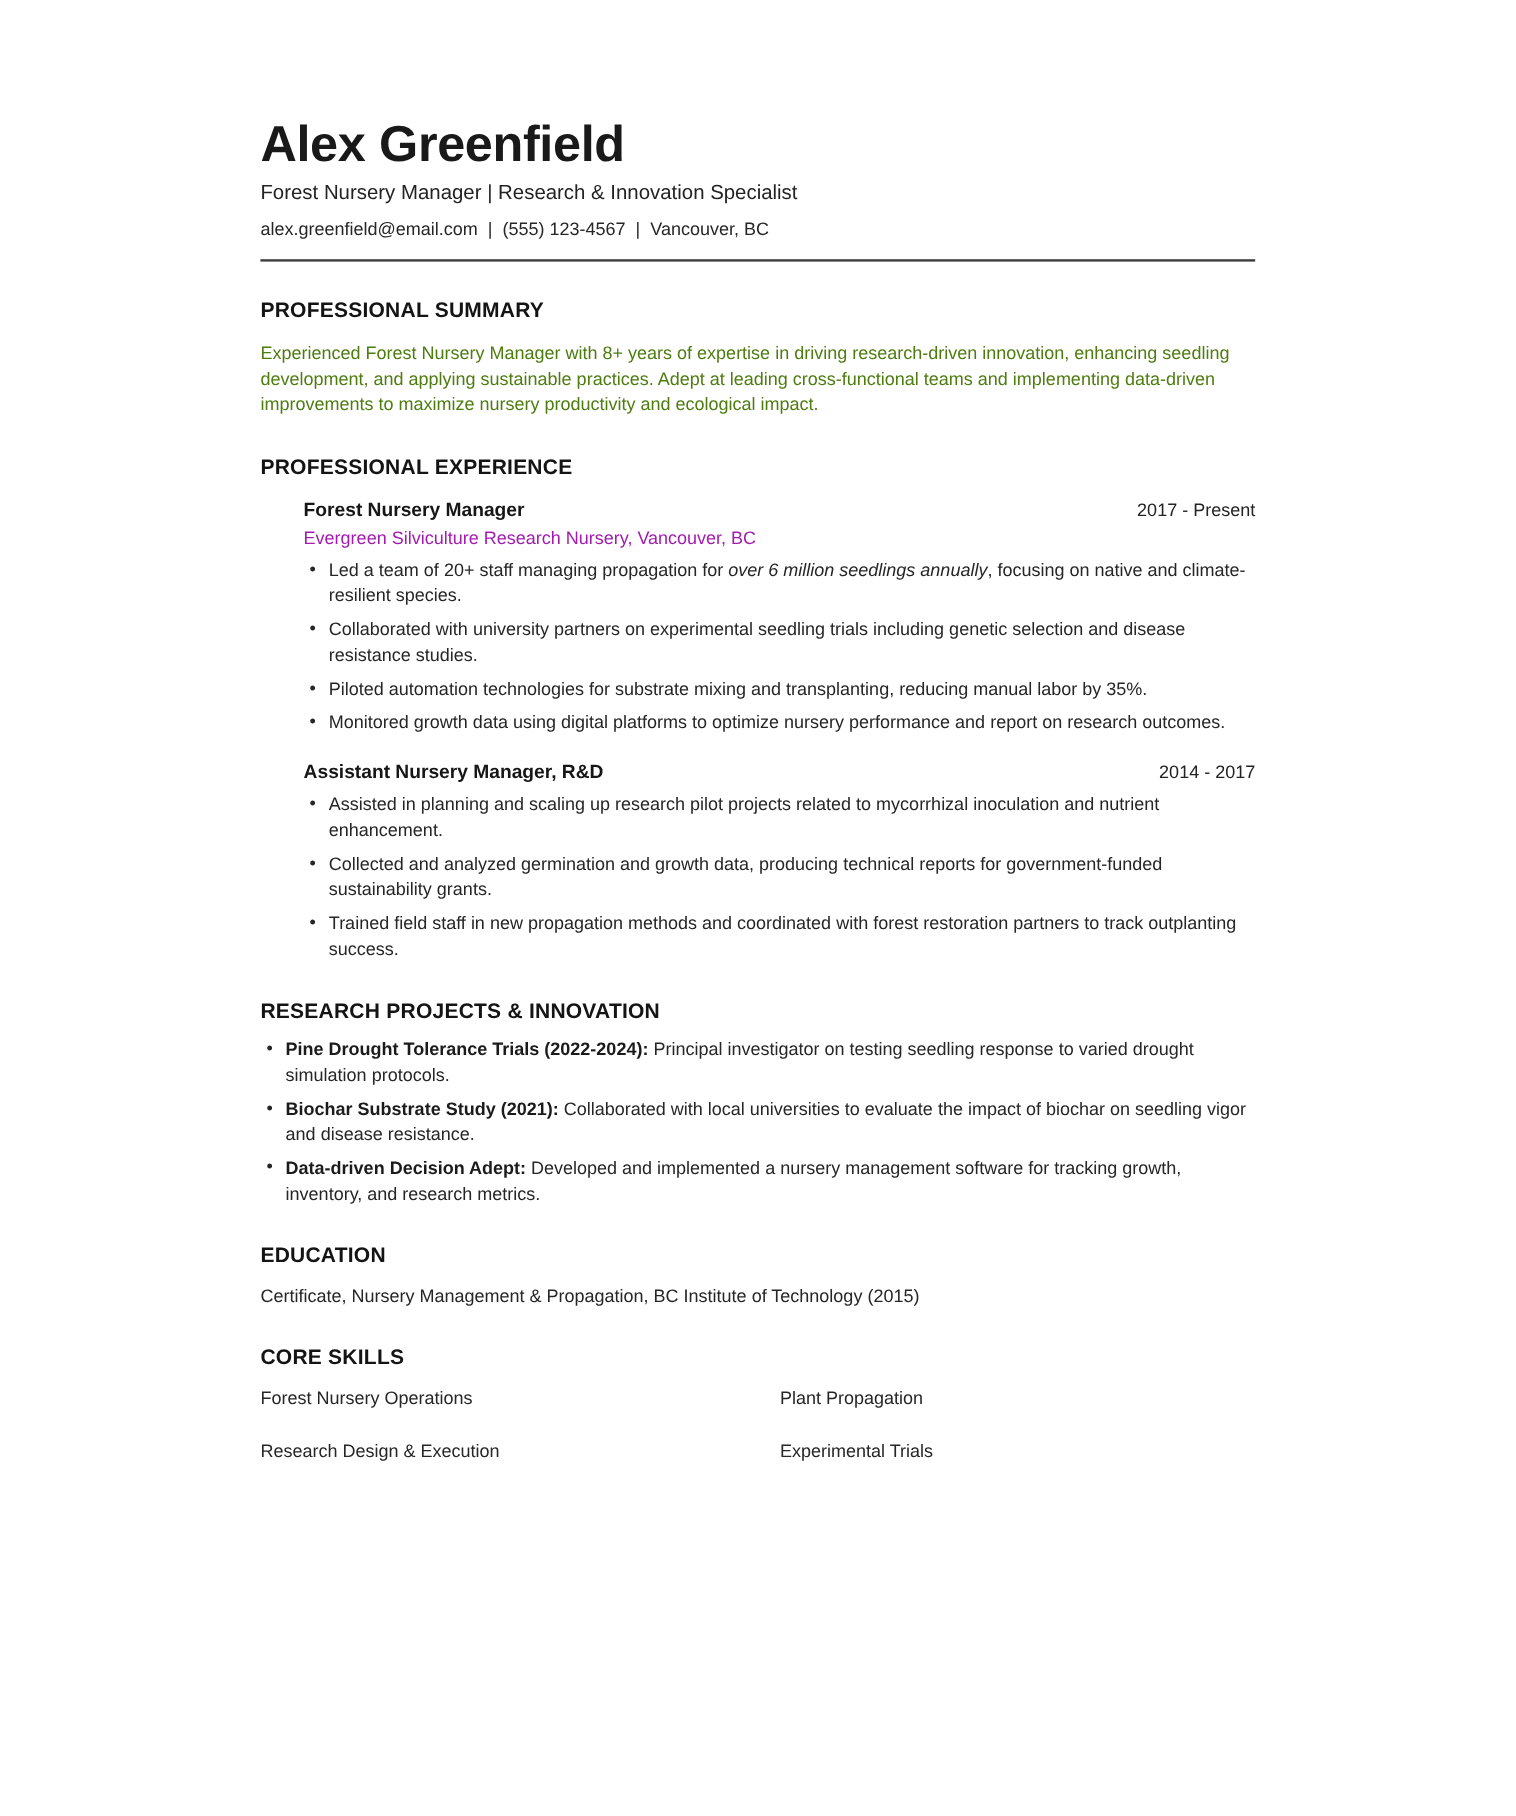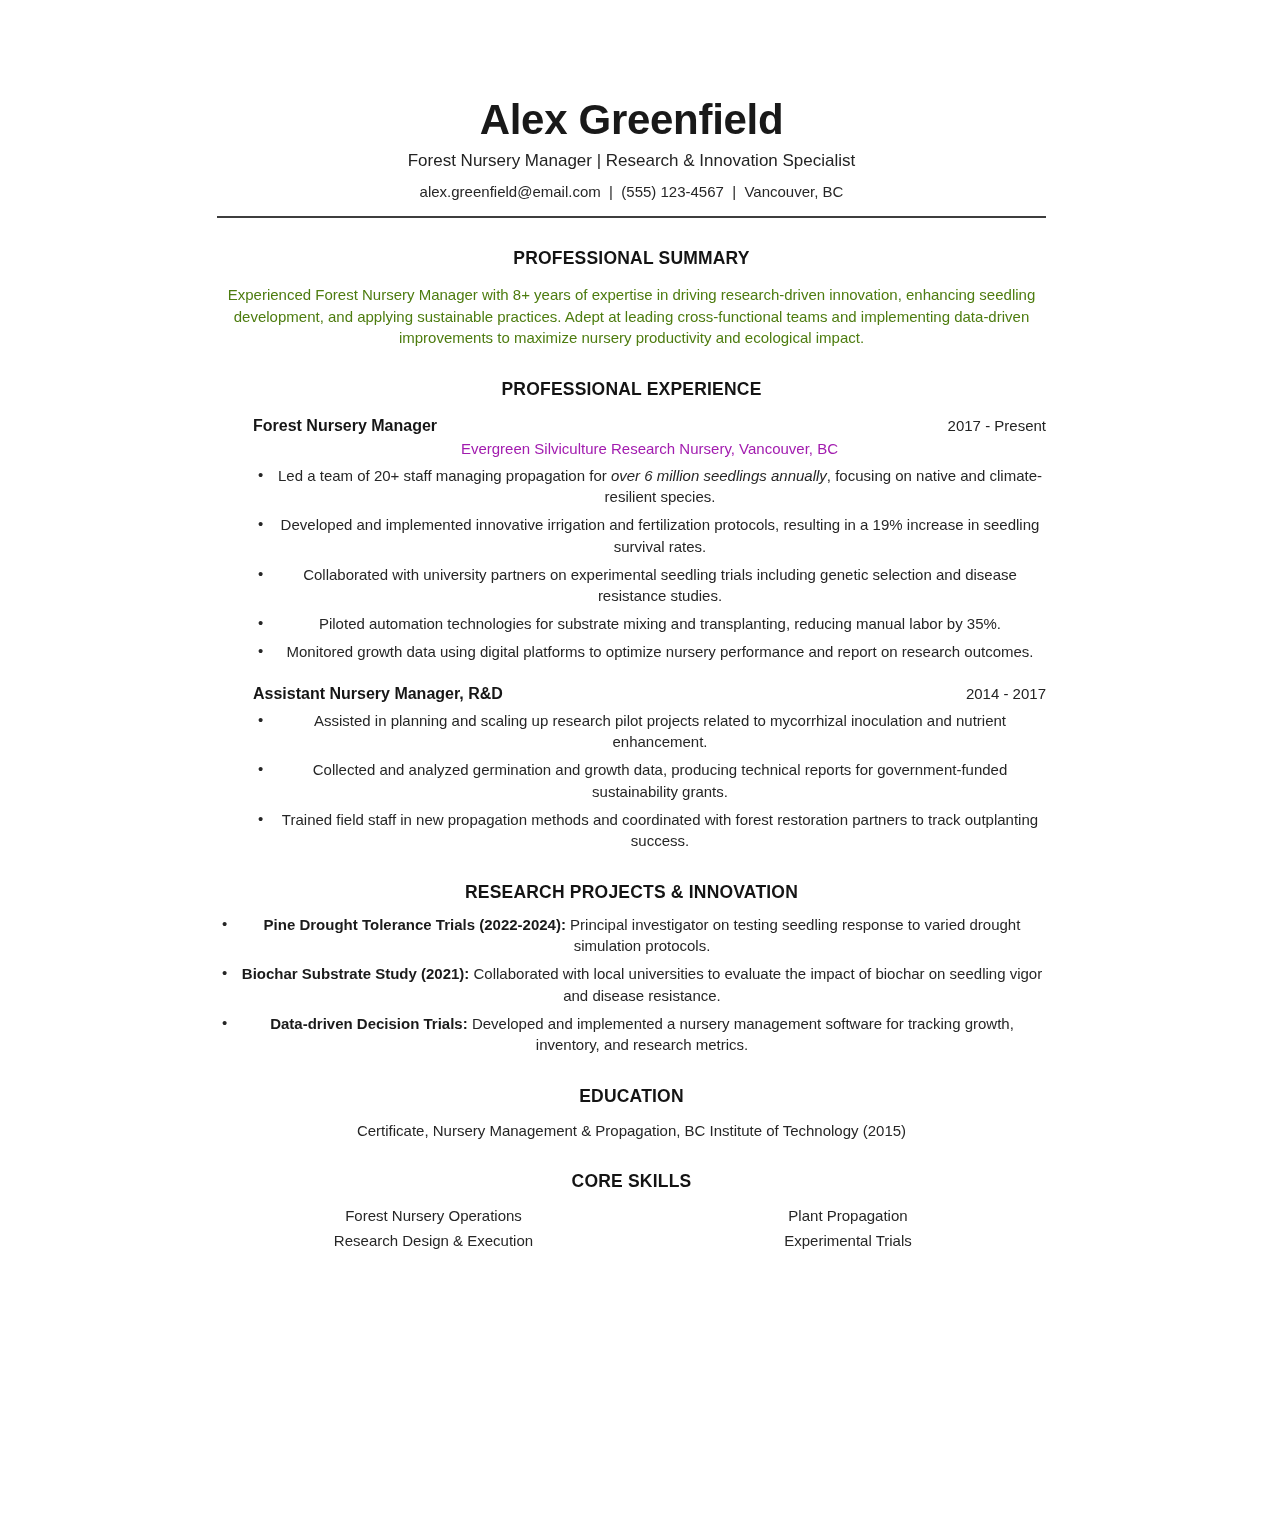--- a/index.html
+++ b/index.html
@@ -1,21 +1,20 @@
 <!DOCTYPE html>
 <html><head>
 <meta charset="utf-8">
 <style>
   html, body { margin:0; padding:0; background:#ffffff; }
   .page {
     width:1263px; height:1513px; position:relative;
     background:#ffffff; overflow:hidden;
     font-family:"Liberation Sans","DejaVu Sans",sans-serif;
     color:#262626;
-    text-align:center;
   }
   .clip { height:1299px; overflow:hidden; }
   .content { box-sizing:border-box; padding:96px 217px 0 217px; }
 
   h1.name {
     margin:0; font-size:42px; line-height:48px; font-weight:700;
     color:#191919; letter-spacing:-0.3px;
   }
   .subtitle { font-size:17px; line-height:24px; margin-top:5px; color:#232323; }
   .contact  { font-size:15px; line-height:21px; margin-top:8px; color:#262626; white-space:pre-wrap; }
@@ -44,21 +43,21 @@
   ul.bullets.research { margin-top:10px; }
 
   strong { font-weight:700; color:#1b1b1b; }
   em { font-style:italic; }
 
   p.edu-line { font-size:15px; line-height:21px; margin:12px 0 0 0; color:#262626; }
   p.edu-line + p.edu-line { margin-top:14px; }
 
   .skills-grid {
     display:grid; grid-template-columns:433px 1fr;
-    row-gap:4px; margin-top:12px;
+    row-gap:22px; margin-top:12px;
   }
   .skill { font-size:15px; line-height:21.5px; color:#262626; }
 </style>
 </head>
 <body>
 
 <div class="page">
   <div class="clip">
     <div class="content">
 
@@ -78,21 +77,20 @@
         <h2 class="section">PROFESSIONAL EXPERIENCE</h2>
 
         <div class="job">
           <div class="job-head">
             <span class="job-title">Forest Nursery Manager</span>
             <span class="job-dates">2017 - Present</span>
           </div>
           <div class="company">Evergreen Silviculture Research Nursery, Vancouver, BC</div>
           <ul class="bullets">
             <li><span>Led a team of 20+ staff managing propagation for </span><em>over 6 million seedlings annually</em><span>, focusing on native and climate-resilient species.</span></li>
-            <li>Developed and implemented innovative irrigation and fertilization protocols, resulting in a 19% increase in seedling survival rates.</li>
             <li>Collaborated with university partners on experimental seedling trials including genetic selection and disease resistance studies.</li>
             <li>Piloted automation technologies for substrate mixing and transplanting, reducing manual labor by 35%.</li>
             <li>Monitored growth data using digital platforms to optimize nursery performance and report on research outcomes.</li>
           </ul>
         </div>
 
         <div class="job">
           <div class="job-head">
             <span class="job-title">Assistant Nursery Manager, R&amp;D</span>
             <span class="job-dates">2014 - 2017</span>
@@ -103,21 +101,21 @@
             <li>Trained field staff in new propagation methods and coordinated with forest restoration partners to track outplanting success.</li>
           </ul>
         </div>
       </section>
 
       <section>
         <h2 class="section">RESEARCH PROJECTS &amp; INNOVATION</h2>
         <ul class="bullets research">
           <li><strong>Pine Drought Tolerance Trials (2022-2024):</strong><span> Principal investigator on testing seedling response to varied drought simulation protocols.</span></li>
           <li><strong>Biochar Substrate Study (2021):</strong><span> Collaborated with local universities to evaluate the impact of biochar on seedling vigor and disease resistance.</span></li>
-          <li><strong>Data-driven Decision Trials:</strong><span> Developed and implemented a nursery management software for tracking growth, inventory, and research metrics.</span></li>
+          <li><strong>Data-driven Decision Adept:</strong><span> Developed and implemented a nursery management software for tracking growth, inventory, and research metrics.</span></li>
         </ul>
       </section>
 
       <section>
         <h2 class="section">EDUCATION</h2>
         <p class="edu-line"><span>Certificate, Nursery Management &amp; Propagation, BC Institute of Technology (2015)</span></p>
       </section>
 
       <section>
         <h2 class="section">CORE SKILLS</h2>

